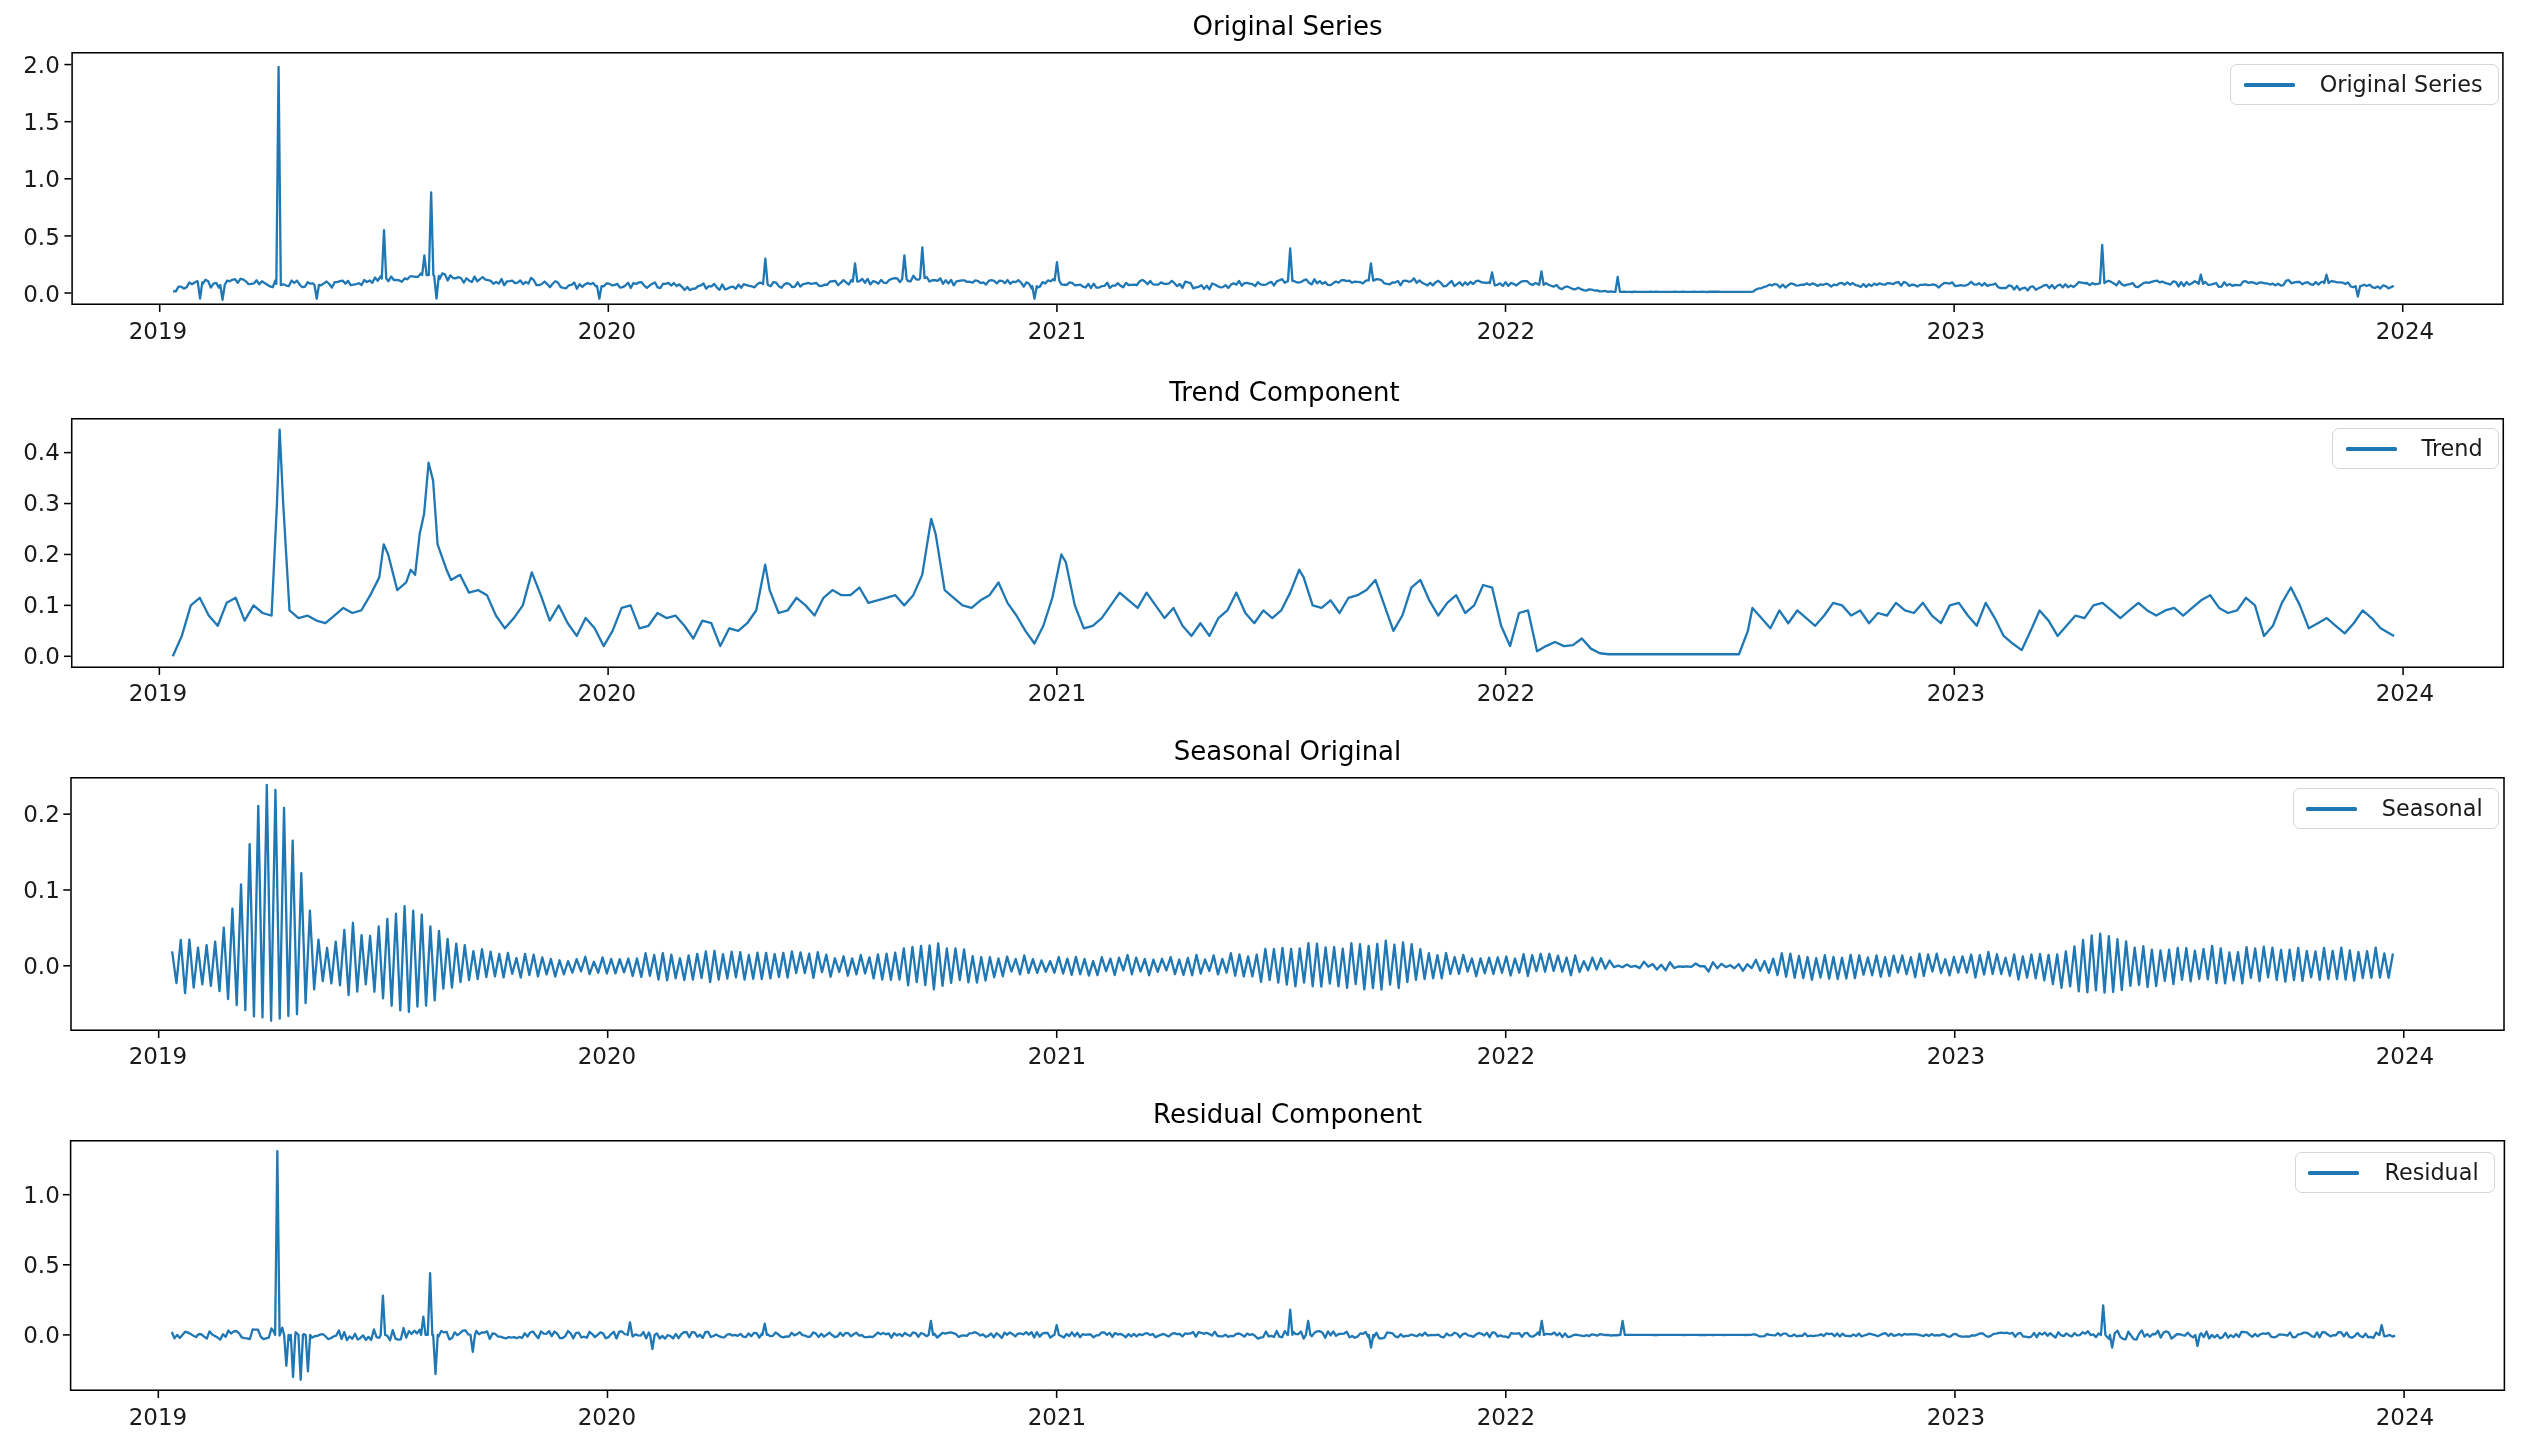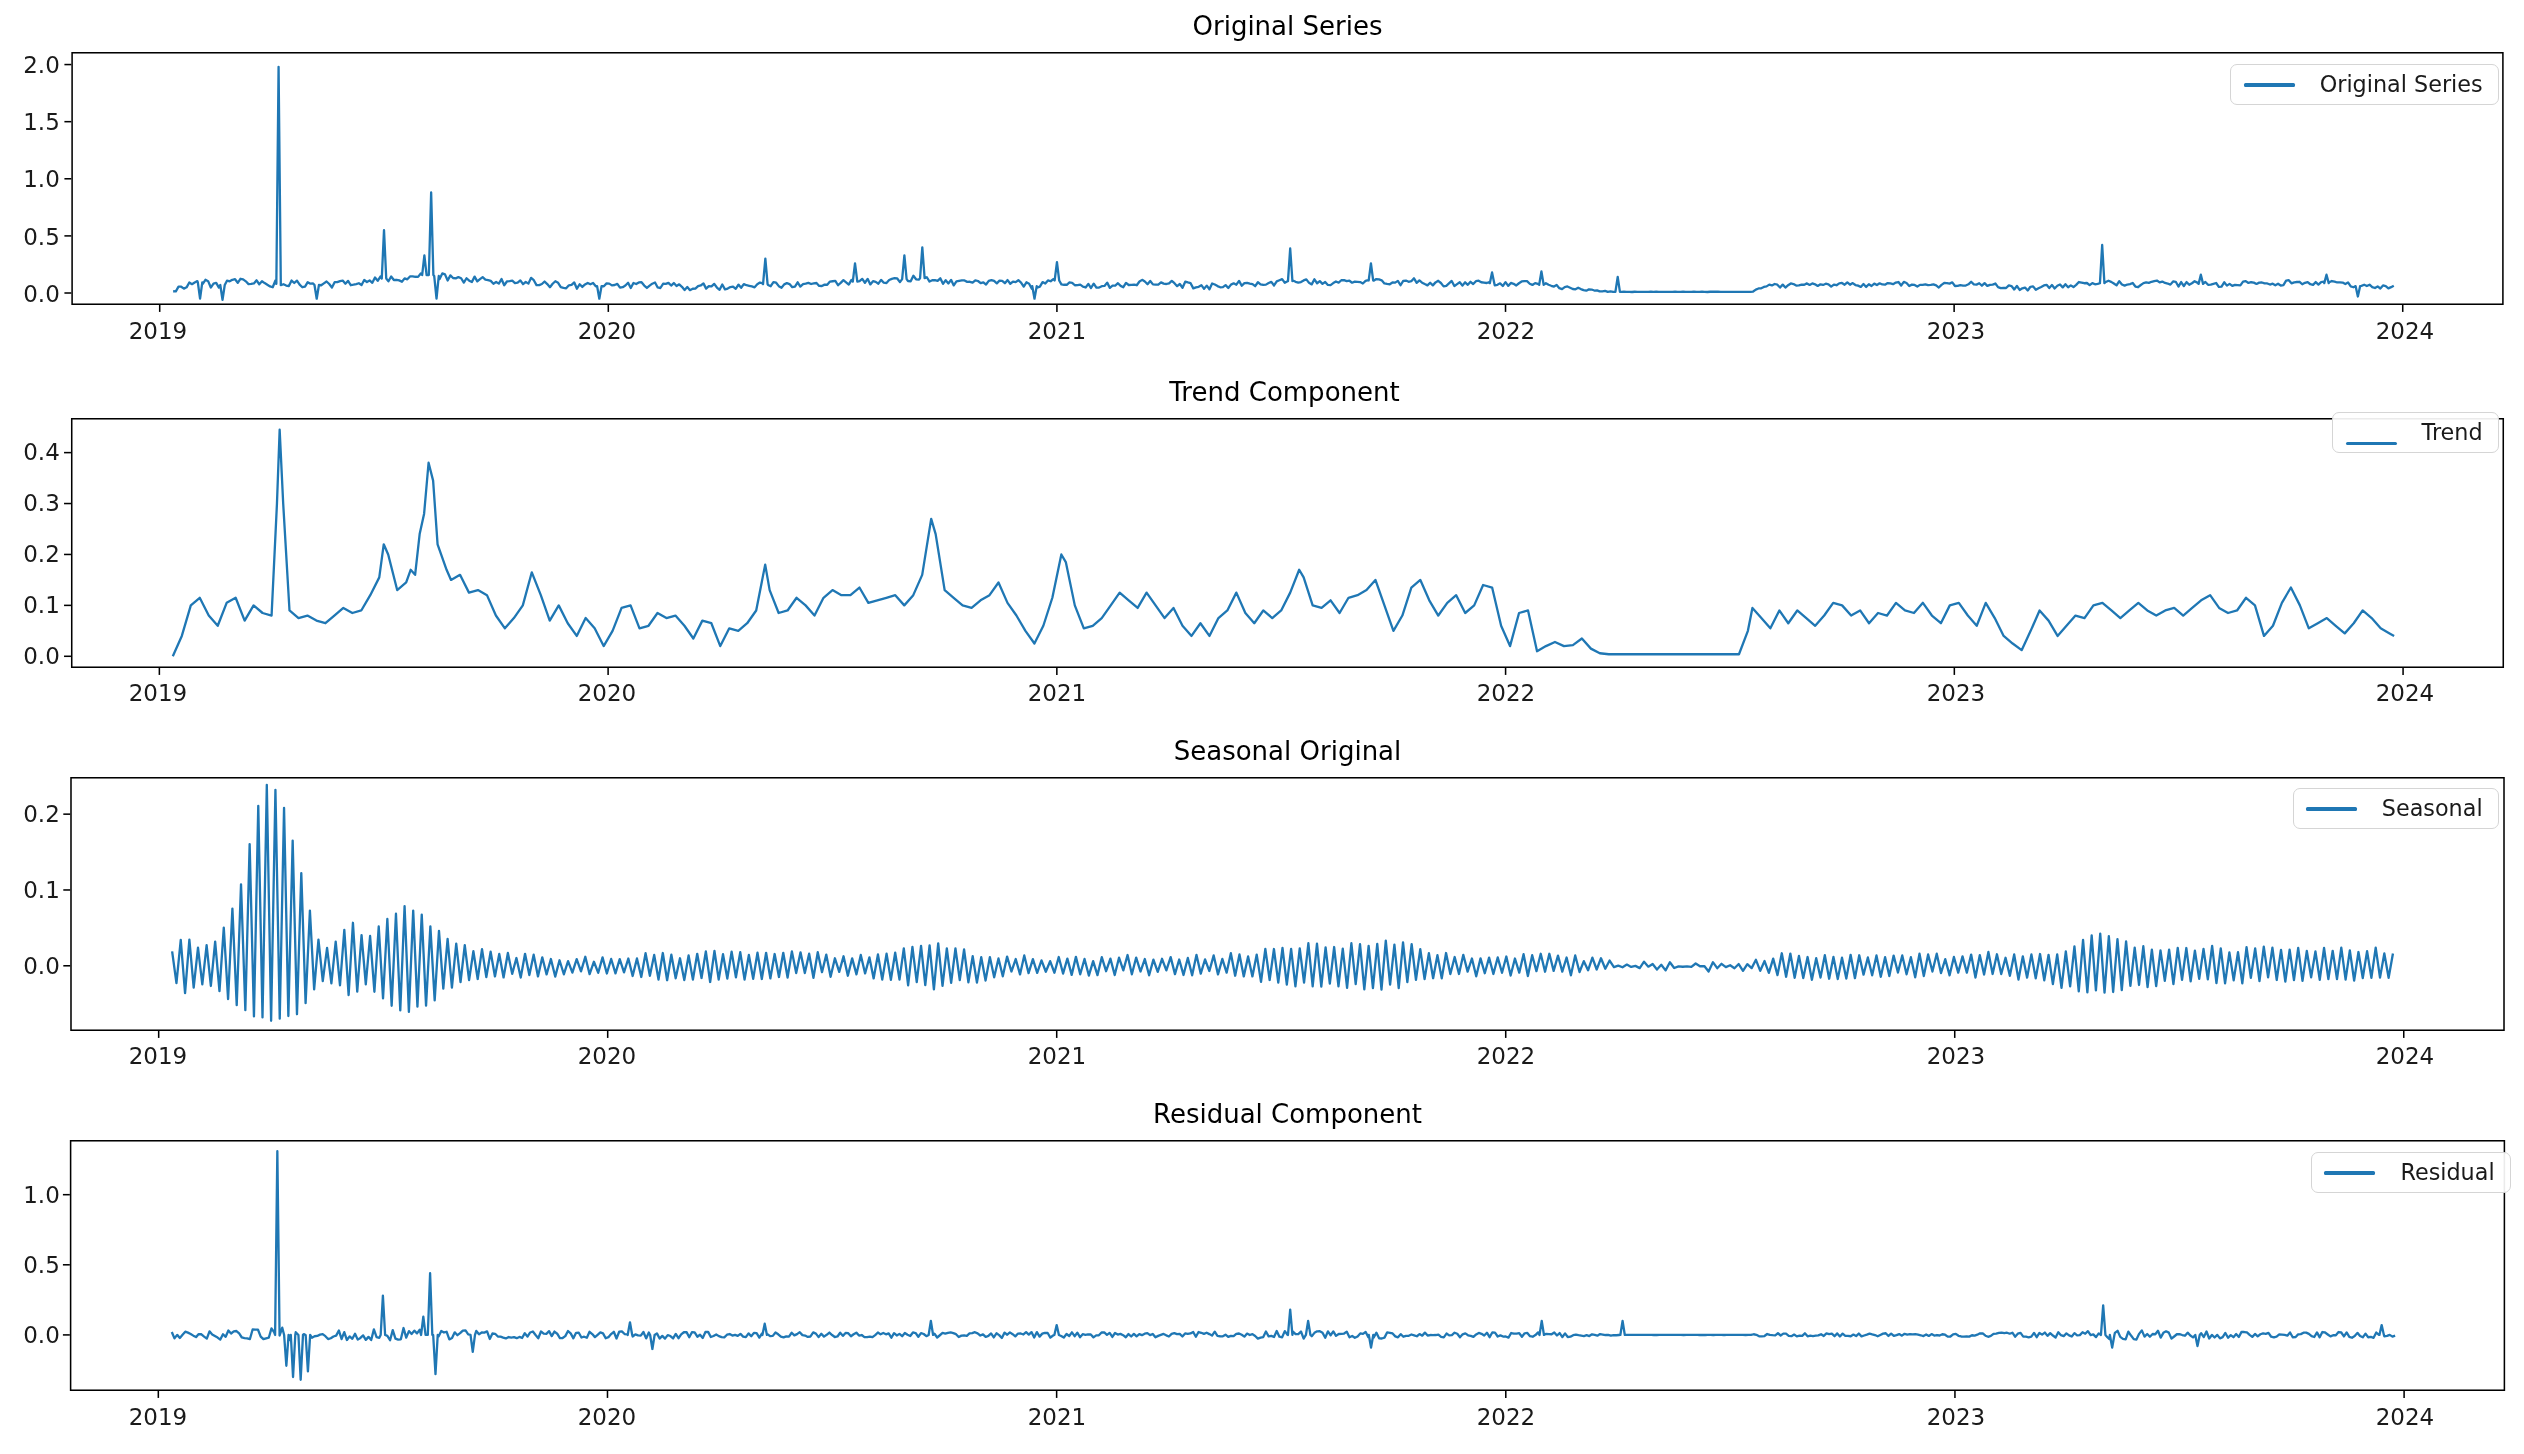--- a/index.html
+++ b/index.html
@@ -53,21 +53,21 @@
         <line x1="1281.6508668387878" y1="325" x2="1281.6508668387878" y2="334" stroke="#000000" stroke-width="2"></line>
         <line x1="1865.0149391368545" y1="325" x2="1865.0149391368545" y2="334" stroke="#000000" stroke-width="2"></line>
         <line x1="2448.3790114349213" y1="325" x2="2448.3790114349213" y2="334" stroke="#000000" stroke-width="2"></line>
         <line x1="3031.743083732988" y1="325" x2="3031.743083732988" y2="334" stroke="#000000" stroke-width="2"></line>
         <line x1="0" y1="309.77596741344195" x2="-9" y2="309.77596741344195" stroke="#000000" stroke-width="2"></line>
         <line x1="0" y1="243.58452138492868" x2="-9" y2="243.58452138492868" stroke="#000000" stroke-width="2"></line>
         <line x1="0" y1="177.3930753564155" x2="-9" y2="177.3930753564155" stroke="#000000" stroke-width="2"></line>
         <line x1="0" y1="111.20162932790225" x2="-9" y2="111.20162932790225" stroke="#000000" stroke-width="2"></line>
         <line x1="0" y1="45.010183299389006" x2="-9" y2="45.010183299389006" stroke="#000000" stroke-width="2"></line>
       </svg>
-    <div class="legend" style="right: 26px; top: 412px; align-items: flex-end;">
+    <div class="legend" style="right: 26px; top: 428px;">
       <span class="legend-line"></span>
       <span class="legend-label">Trend</span>
     </div>
   </div>
 
   <div class="panel">
     <div class="panel-title" style="left: 69px; width: 2437px; top: 737px;">Seasonal Original</div>
     <svg class="plot-svg" width="2437" height="254" viewBox="0 0 3163 330" style="left: 69px; top: 777px;">
         <path d="M132.4 226.6L138.0 267.8L143.6 211.7L149.2 280.7L154.8 211.3L160.4 273.7L166.0 221.7L171.6 269.3L177.2 218.5L182.7 271.5L188.3 213.9L193.9 278.2L199.5 195.6L205.1 288.5L210.7 171.0L216.3 296.4L221.9 139.5L227.5 303.0L233.1 87.1L238.7 311.1L244.3 37.4L249.8 312.4L255.4 10.2L261.0 316.8L266.6 16.7L272.2 314.0L277.8 40.0L283.4 310.5L289.0 82.6L294.6 308.2L300.2 124.9L305.8 293.9L311.4 173.6L316.9 276.0L322.5 211.3L328.1 265.1L333.7 222.0L339.3 268.2L344.9 214.0L350.5 270.6L356.1 198.6L361.7 283.3L367.3 189.4L372.9 278.9L378.5 205.5L384.0 269.5L389.6 206.6L395.2 279.0L400.8 194.2L406.4 287.7L412.0 184.5L417.6 297.2L423.2 177.6L428.8 303.3L434.4 167.7L440.0 305.1L445.6 173.6L451.1 298.3L456.7 178.8L462.3 297.0L467.9 194.0L473.5 290.3L479.1 199.8L484.7 275.0L490.3 210.2L495.9 273.6L501.5 216.6L507.1 266.6L512.6 218.4L518.2 264.0L523.8 226.4L529.4 262.4L535.0 223.7L540.6 260.0L546.2 227.0L551.8 259.1L557.4 229.9L563.0 260.4L568.6 228.6L574.2 255.8L579.7 235.2L585.3 260.6L590.9 229.7L596.5 257.3L602.1 230.8L607.7 259.1L613.3 234.3L618.9 256.5L624.5 236.5L630.1 259.3L635.7 238.1L641.3 256.3L646.8 239.2L652.4 254.1L658.0 236.6L663.6 252.6L669.2 233.6L674.8 256.2L680.4 240.0L686.0 254.4L691.6 234.4L697.2 255.3L702.8 236.4L708.4 255.2L713.9 236.7L719.5 253.8L725.1 235.8L730.7 258.5L736.3 235.7L741.9 259.8L747.5 229.0L753.1 258.3L758.7 231.1L764.3 263.1L769.9 228.7L775.5 264.0L781.0 230.9L786.6 261.5L792.2 235.5L797.8 263.9L803.4 231.9L809.0 263.2L814.6 229.7L820.2 261.1L825.8 226.6L831.4 266.3L837.0 225.9L842.5 263.2L848.1 230.2L853.7 261.8L859.3 226.8L864.9 260.2L870.5 227.5L876.1 263.3L881.7 231.2L887.3 262.2L892.9 228.3L898.5 262.4L904.1 228.4L909.6 261.7L915.2 230.0L920.8 259.8L926.4 228.4L932.0 260.5L937.6 226.7L943.2 254.7L948.8 227.8L954.4 254.7L960.0 229.6L965.6 260.9L971.2 227.7L976.7 253.6L982.3 230.8L987.9 259.6L993.5 235.5L999.1 253.2L1004.7 232.9L1010.3 258.2L1015.9 235.6L1021.5 256.4L1027.1 231.2L1032.7 255.2L1038.3 234.3L1043.8 261.7L1049.4 230.5L1055.0 263.2L1060.6 229.4L1066.2 263.4L1071.8 228.3L1077.4 263.1L1083.0 222.6L1088.6 270.8L1094.2 220.8L1099.8 266.5L1105.4 219.4L1110.9 270.3L1116.5 218.8L1122.1 275.8L1127.7 216.2L1133.3 271.4L1138.9 222.8L1144.5 267.5L1150.1 222.7L1155.7 264.0L1161.3 224.1L1166.9 266.8L1172.5 232.8L1178.0 267.1L1183.6 234.1L1189.2 264.4L1194.8 234.0L1200.4 260.3L1206.0 235.8L1211.6 258.9L1217.2 233.3L1222.8 252.7L1228.4 236.5L1234.0 256.5L1239.5 231.8L1245.1 254.9L1250.7 236.6L1256.3 254.5L1261.9 238.2L1267.5 253.0L1273.1 239.3L1278.7 254.3L1284.3 233.9L1289.9 255.4L1295.5 235.9L1301.1 257.1L1306.6 233.7L1312.2 256.3L1317.8 236.4L1323.4 258.0L1329.0 239.2L1334.6 257.4L1340.2 234.1L1345.8 252.3L1351.4 236.0L1357.0 257.3L1362.6 234.8L1368.2 251.2L1373.7 231.3L1379.3 256.3L1384.9 234.6L1390.5 252.7L1396.1 236.5L1401.7 257.6L1407.3 237.3L1412.9 253.2L1418.5 236.2L1424.1 251.2L1429.7 234.0L1435.3 256.1L1440.8 237.1L1446.4 257.2L1452.0 235.1L1457.6 257.6L1463.2 231.1L1468.8 255.5L1474.4 236.9L1480.0 252.1L1485.6 231.8L1491.2 256.5L1496.8 236.4L1502.4 254.2L1507.9 228.9L1513.5 258.2L1519.1 230.6L1524.7 259.1L1530.3 233.1L1535.9 259.1L1541.5 230.7L1547.1 266.1L1552.7 223.2L1558.3 263.7L1563.9 223.5L1569.5 267.2L1575.0 221.9L1580.6 269.8L1586.2 223.3L1591.8 272.0L1597.4 222.7L1603.0 267.2L1608.6 216.0L1614.2 272.1L1619.8 216.6L1625.4 272.4L1631.0 221.4L1636.5 268.4L1642.1 220.9L1647.7 271.9L1653.3 223.0L1658.9 274.0L1664.5 216.0L1670.1 269.1L1675.7 217.1L1681.3 276.0L1686.9 219.4L1692.5 274.2L1698.1 216.7L1703.6 276.3L1709.2 212.6L1714.8 269.7L1720.4 217.8L1726.0 274.3L1731.6 214.9L1737.2 266.6L1742.8 217.3L1748.4 263.6L1754.0 223.7L1759.6 262.5L1765.2 228.9L1770.7 261.4L1776.3 231.5L1781.9 261.6L1787.5 228.7L1793.1 256.0L1798.7 233.9L1804.3 255.9L1809.9 231.0L1815.5 252.9L1821.1 235.8L1826.7 259.0L1832.3 235.6L1837.8 254.9L1843.4 234.7L1849.0 255.9L1854.6 234.4L1860.2 254.4L1865.8 233.2L1871.4 258.0L1877.0 235.8L1882.6 254.2L1888.2 230.2L1893.8 258.6L1899.4 231.5L1904.9 252.3L1910.5 229.7L1916.1 253.0L1921.7 229.7L1927.3 251.9L1932.9 232.0L1938.5 252.9L1944.1 234.5L1949.7 257.6L1955.3 231.9L1960.9 253.4L1966.5 239.3L1972.0 251.1L1977.6 234.6L1983.2 250.1L1988.8 235.5L1994.4 249.1L2000.0 238.5L2005.6 247.0L2011.2 245.0L2016.8 247.2L2022.4 243.7L2028.0 246.8L2033.5 245.4L2039.1 248.3L2044.7 240.0L2050.3 246.4L2055.9 242.9L2061.5 250.1L2067.1 244.0L2072.7 251.2L2078.3 240.7L2083.9 248.1L2089.5 246.0L2095.1 246.5L2100.6 246.0L2106.2 246.8L2111.8 242.3L2117.4 245.9L2123.0 245.6L2128.6 252.8L2134.2 240.6L2139.8 248.4L2145.4 242.7L2151.0 247.0L2156.6 244.6L2162.2 248.5L2167.7 243.0L2173.3 251.9L2178.9 243.1L2184.5 248.3L2190.1 237.5L2195.7 251.8L2201.3 239.1L2206.9 254.4L2212.5 236.0L2218.1 257.4L2223.7 229.0L2229.3 259.5L2234.8 229.4L2240.4 260.9L2246.0 232.4L2251.6 261.3L2257.2 233.9L2262.8 263.5L2268.4 235.4L2274.0 260.6L2279.6 231.5L2285.2 262.1L2290.8 233.8L2296.4 262.6L2301.9 234.7L2307.5 261.9L2313.1 231.0L2318.7 261.4L2324.3 231.6L2329.9 256.8L2335.5 234.4L2341.1 257.7L2346.7 231.9L2352.3 259.6L2357.9 234.1L2363.4 258.6L2369.0 232.0L2374.6 254.1L2380.2 231.8L2385.8 256.3L2391.4 234.1L2397.0 260.2L2402.6 229.5L2408.2 258.7L2413.8 230.5L2419.4 252.8L2425.0 229.5L2430.5 254.8L2436.1 236.7L2441.7 257.7L2447.3 233.8L2452.9 254.1L2458.5 233.1L2464.1 254.2L2469.7 230.7L2475.3 260.6L2480.9 231.4L2486.5 256.7L2492.1 227.3L2497.6 255.9L2503.2 230.3L2508.8 256.0L2514.4 234.9L2520.0 258.3L2525.6 230.6L2531.2 263.1L2536.8 233.0L2542.4 260.7L2548.0 230.4L2553.6 261.6L2559.2 230.0L2564.7 264.1L2570.3 231.0L2575.9 269.1L2581.5 230.6L2587.1 273.9L2592.7 226.7L2598.3 271.9L2603.9 220.0L2609.5 278.5L2615.1 211.6L2620.7 279.8L2626.3 205.7L2631.8 277.3L2637.4 203.4L2643.0 280.1L2648.6 206.7L2654.2 279.3L2659.8 210.7L2665.4 276.8L2671.0 213.5L2676.6 271.4L2682.2 221.6L2687.8 270.2L2693.4 219.9L2698.9 273.1L2704.5 224.2L2710.1 271.7L2715.7 225.2L2721.3 264.7L2726.9 224.3L2732.5 269.1L2738.1 222.0L2743.7 263.4L2749.3 222.2L2754.9 265.4L2760.4 225.5L2766.0 262.3L2771.6 223.2L2777.2 263.0L2782.8 219.3L2788.4 267.9L2794.0 222.8L2799.6 268.1L2805.2 227.8L2810.8 264.1L2816.4 227.5L2822.0 268.2L2827.5 221.1L2833.1 260.8L2838.7 222.7L2844.3 265.2L2849.9 220.4L2855.5 260.3L2861.1 221.7L2866.7 263.7L2872.3 224.5L2877.9 265.7L2883.5 224.3L2889.1 263.9L2894.6 222.1L2900.2 264.9L2905.8 226.0L2911.4 260.2L2917.0 226.5L2922.6 263.4L2928.2 222.1L2933.8 262.7L2939.4 225.8L2945.0 262.5L2950.6 221.7L2956.2 263.2L2961.7 225.3L2967.3 264.6L2972.9 227.4L2978.5 261.2L2984.1 226.3L2989.7 261.0L2995.3 221.7L3000.9 260.6L3006.5 229.3L3012.1 260.9L3017.7 229.4" fill="none" stroke="#1f77b4" stroke-width="3" stroke-linejoin="round"></path>
         <rect x="1" y="1" width="3161" height="328" fill="none" stroke="#000000" stroke-width="2"></rect>
@@ -95,21 +95,21 @@
         <line x1="114.92272224265442" y1="326" x2="114.92272224265442" y2="335" stroke="#000000" stroke-width="2"></line>
         <line x1="698.2867945407212" y1="326" x2="698.2867945407212" y2="335" stroke="#000000" stroke-width="2"></line>
         <line x1="1281.6508668387878" y1="326" x2="1281.6508668387878" y2="335" stroke="#000000" stroke-width="2"></line>
         <line x1="1865.0149391368545" y1="326" x2="1865.0149391368545" y2="335" stroke="#000000" stroke-width="2"></line>
         <line x1="2448.3790114349213" y1="326" x2="2448.3790114349213" y2="335" stroke="#000000" stroke-width="2"></line>
         <line x1="3031.743083732988" y1="326" x2="3031.743083732988" y2="335" stroke="#000000" stroke-width="2"></line>
         <line x1="0" y1="253.1508379888268" x2="-9" y2="253.1508379888268" stroke="#000000" stroke-width="2"></line>
         <line x1="0" y1="162.0893854748603" x2="-9" y2="162.0893854748603" stroke="#000000" stroke-width="2"></line>
         <line x1="0" y1="71.02793296089384" x2="-9" y2="71.02793296089384" stroke="#000000" stroke-width="2"></line>
       </svg>
-    <div class="legend" style="right: 14px; top: 1152px;">
+    <div class="legend" style="right: 30px; top: 1152px;">
       <span class="legend-line"></span>
       <span class="legend-label">Residual</span>
     </div>
   </div>
 
 <div class="xtick-label" style="left: 104px; top: 318px;">2019</div>
     <div class="xtick-label" style="left: 553px; top: 318px;">2020</div>
     <div class="xtick-label" style="left: 1003px; top: 318px;">2021</div>
     <div class="xtick-label" style="left: 1452px; top: 318px;">2022</div>
     <div class="xtick-label" style="left: 1902px; top: 318px;">2023</div>

